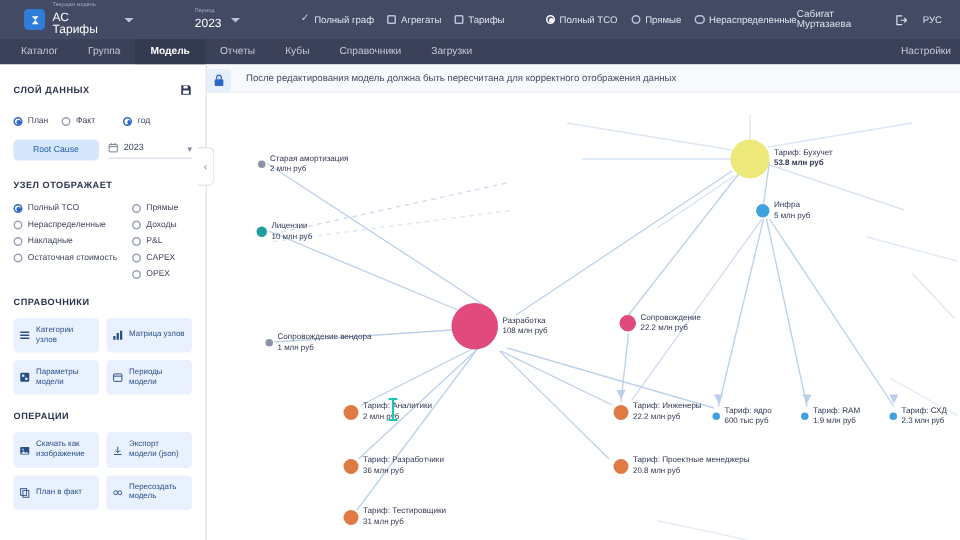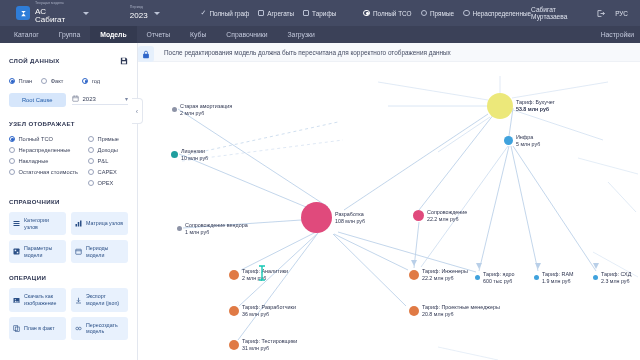--- a/index.html
+++ b/index.html
@@ -142,21 +142,21 @@
   <div class="topbar">
 
     <div class="model-badge">
       <svg width="9" height="9" viewBox="0 0 12 12">
           <path d="M3 2.5h6l-3 3.2 3 3.8H3l3-3.8z" fill="#fff"></path>
         </svg>
     </div>
 
     <div class="field-stack">
       <div class="field-cap">Текущая модель</div>
-      <div class="field-val">АС Сабигат</div>
+      <div class="field-val">АС Тарифы</div>
     </div>
     <div class="caret"></div>
 
     <div class="tb-sep"></div>
 
     <div class="field-stack">
       <div class="field-cap">Период</div>
       <div class="field-val">2023</div>
     </div>
     <div class="caret"></div>

